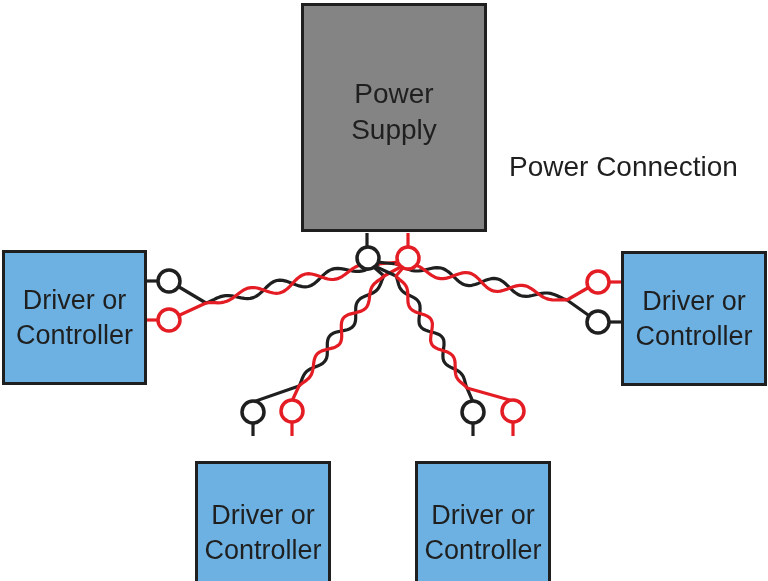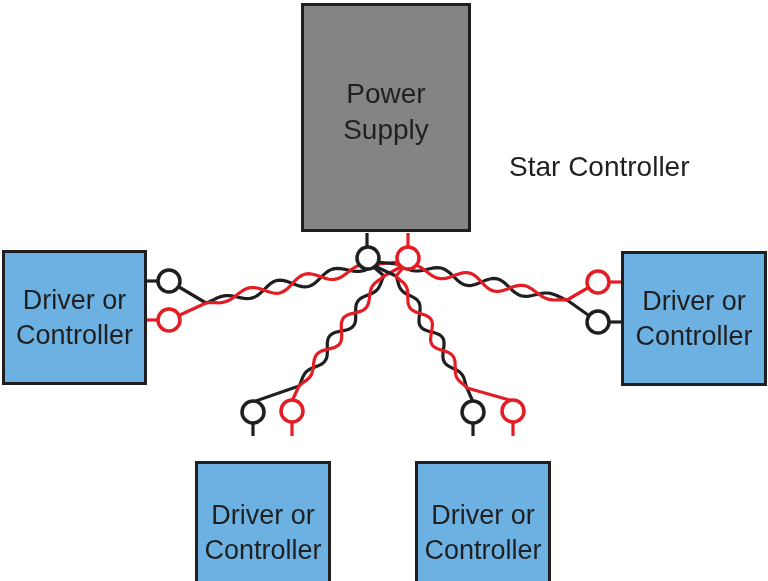--- a/index.html
+++ b/index.html
@@ -12,21 +12,21 @@
   }
   #wire-layer{position:absolute;left:0;top:0;}
   .box{
     position:absolute;box-sizing:border-box;
     border:3.5px solid var(--box-border,#1f1f1f);
     display:flex;align-items:center;justify-content:center;text-align:center;
   }
   .box .label{font-size:27px;line-height:35px;letter-spacing:0;}
   .box .label span{display:block;}
   .power{
-    left:301px;top:3px;width:170px;height:229px;
+    left:301px;top:3px;width:186px;height:229px;
     background:var(--power-supply-fill,#848484);
     justify-content:center;
   }
   .power .label{font-size:28px;line-height:36px;transform:translateY(-6px);}
   .ctrl{background:var(--controller-fill,#6cb1e2);margin-top:27px;}
   .ctrl.left{left:2px;top:223px;width:145px;height:135px;}
   .ctrl.right{left:621px;top:224px;width:146px;height:135px;}
   .ctrl.bl{left:195px;top:434px;width:136px;height:144px;}
   .ctrl.br{left:415px;top:434px;width:136px;height:144px;}
   .title{
@@ -98,15 +98,15 @@
     </div>
   </div>
 
   <div class="box ctrl br">
     <div class="label">
       <span>Driver or</span>
       <span>Controller</span>
     </div>
   </div>
 
-  <div class="title">Star Controller</div>
+  <div class="title">Power Connection</div>
 
 </div>
 
 </body></html>

